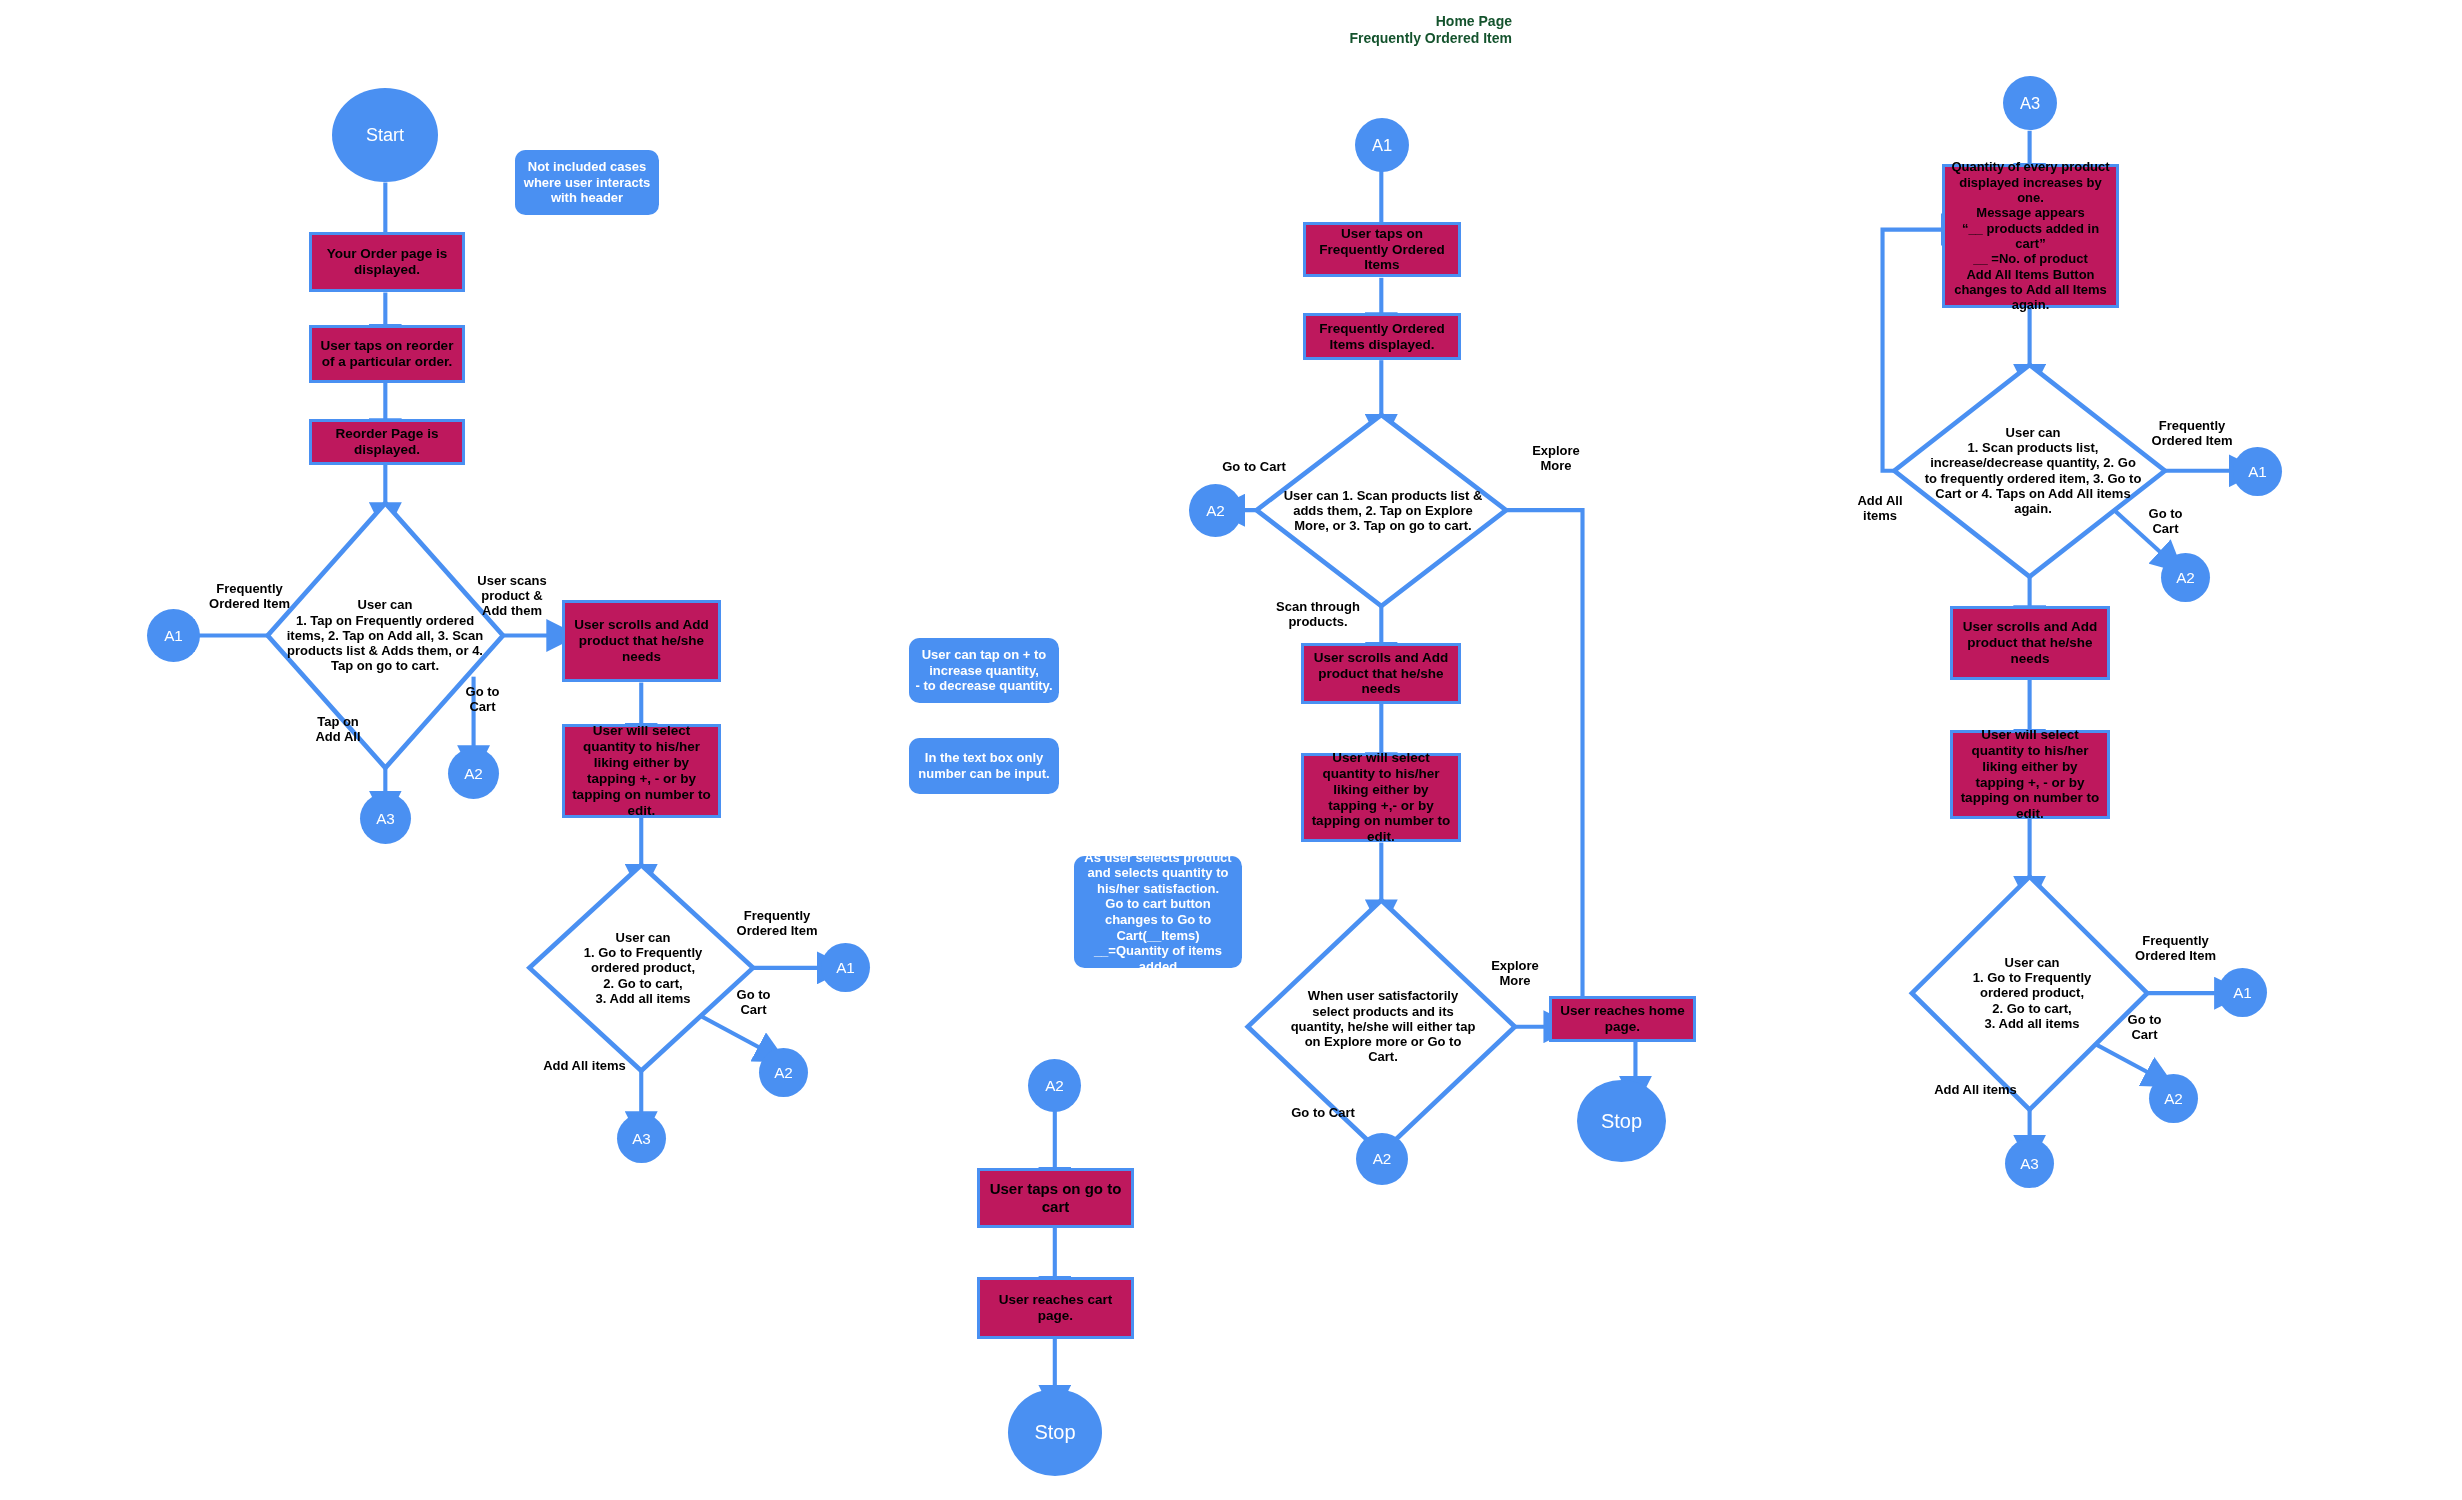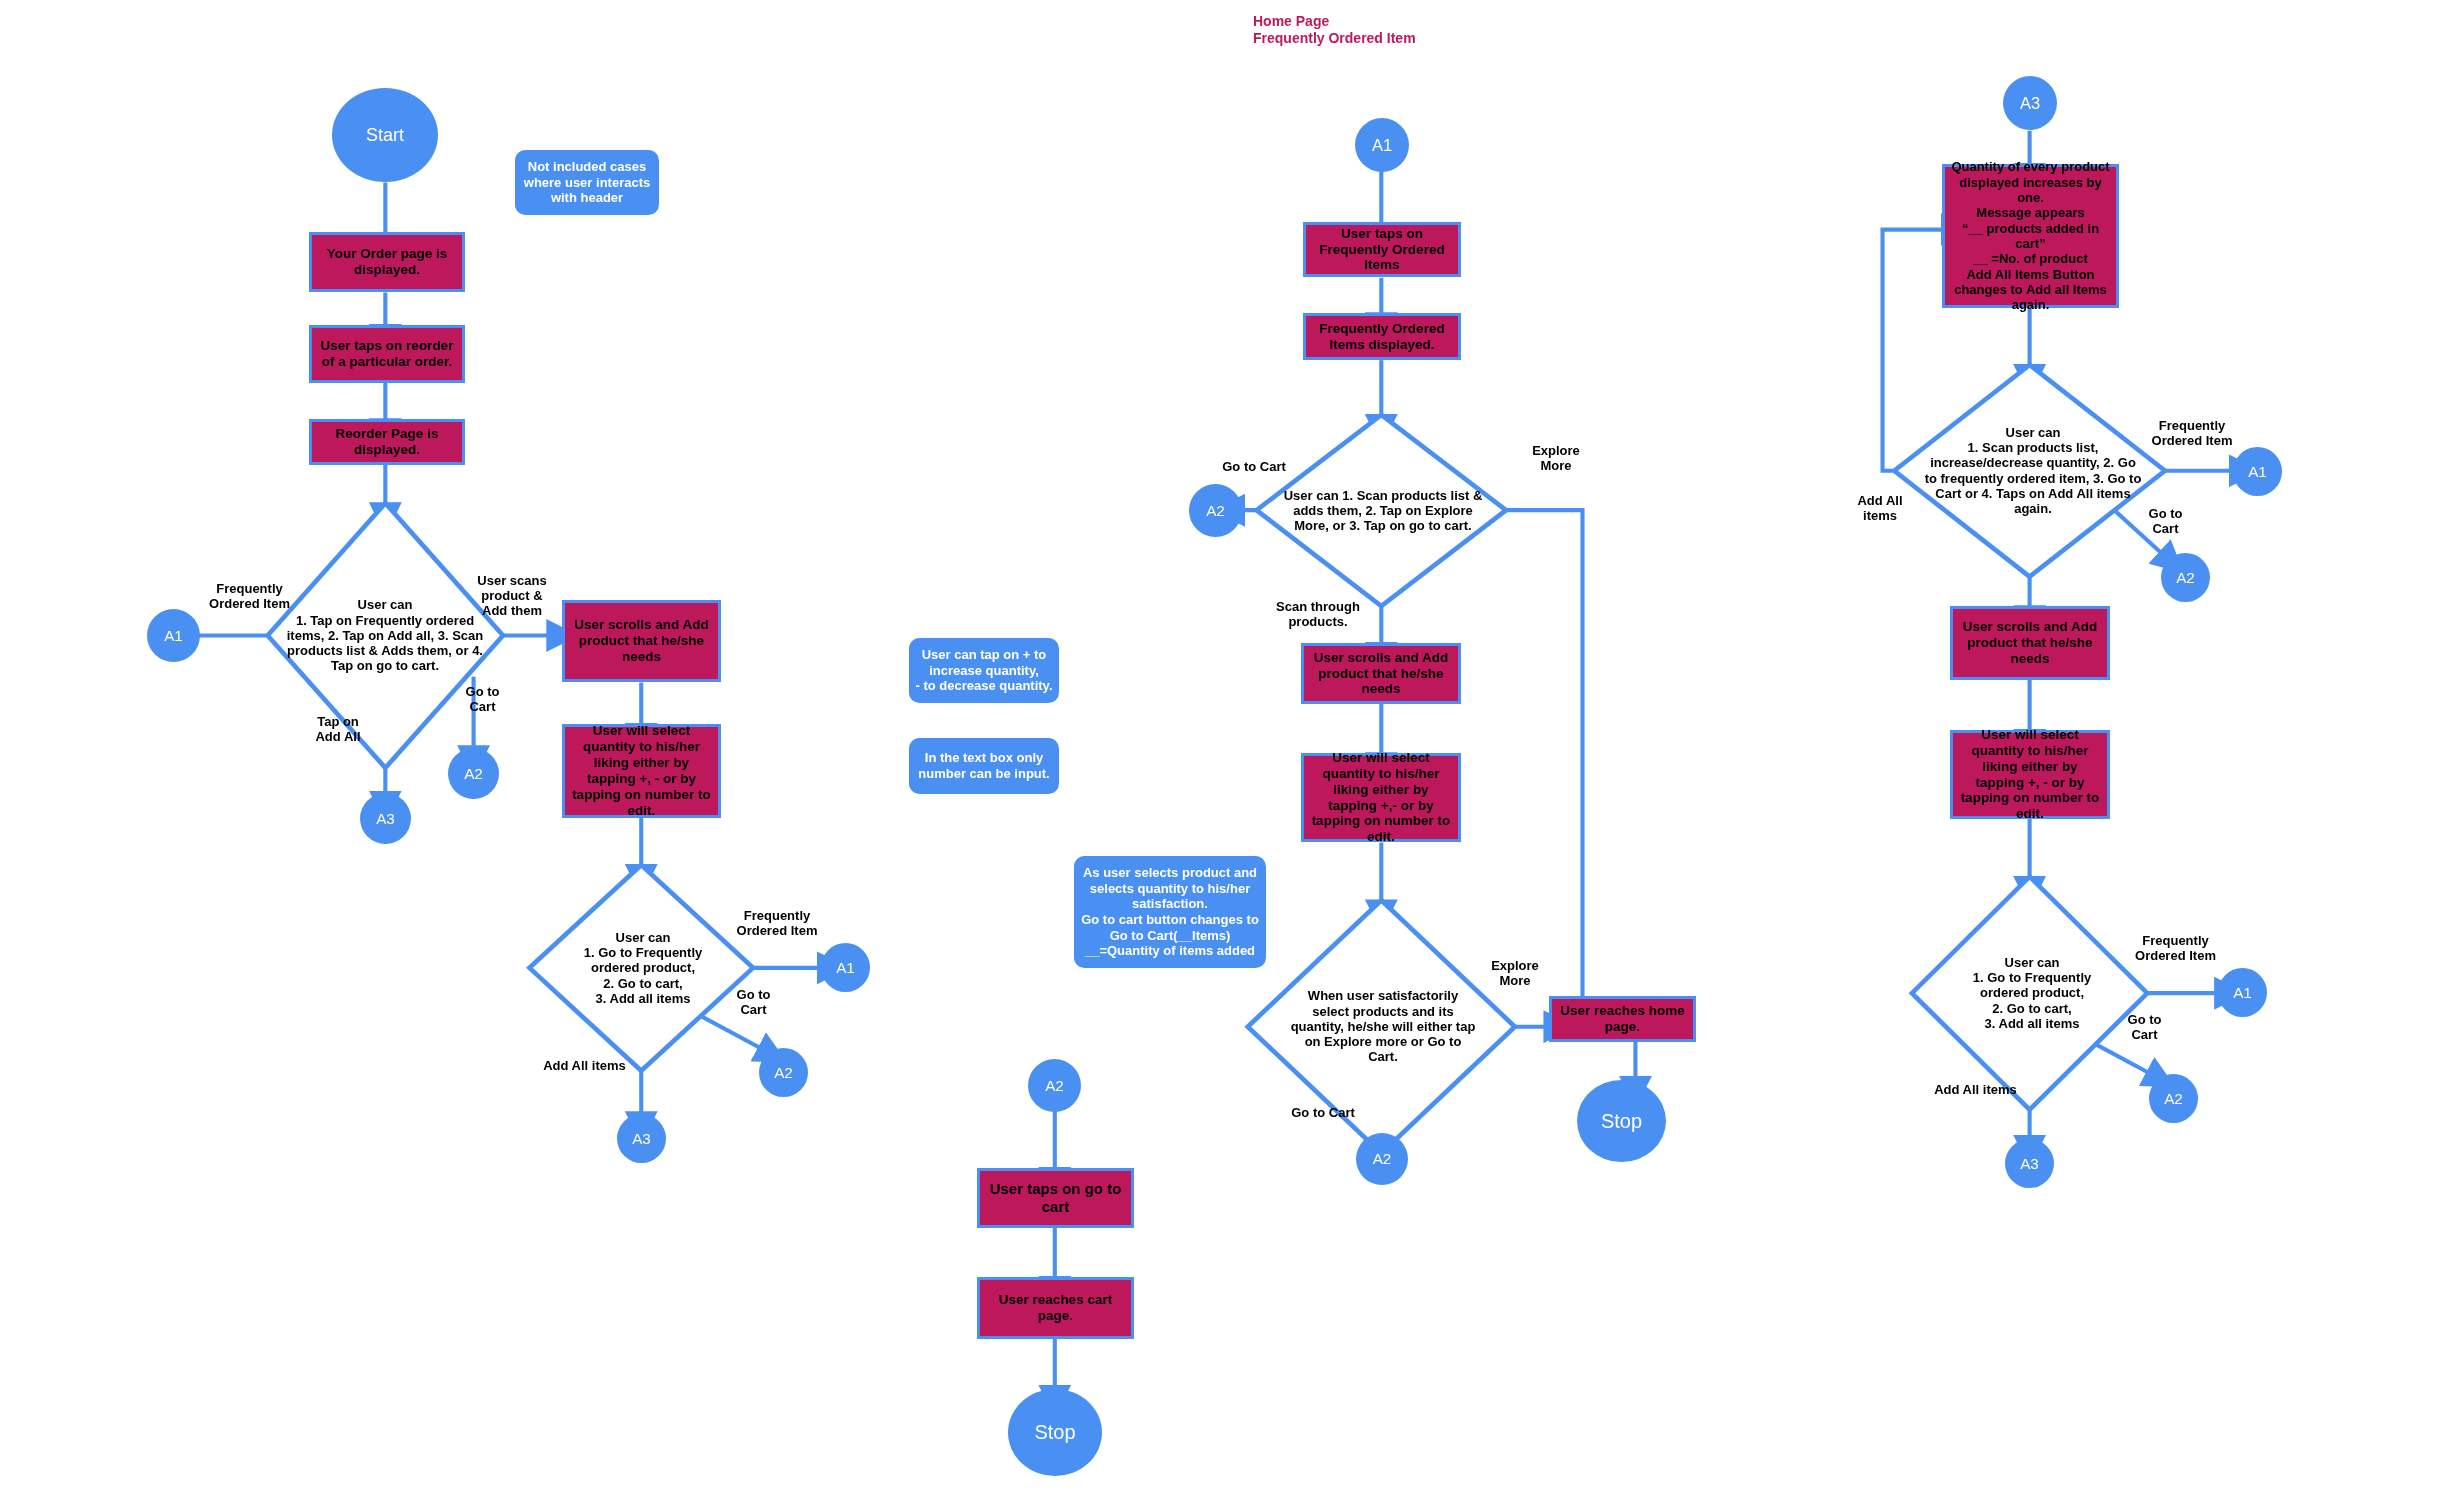--- a/index.html
+++ b/index.html
@@ -7,21 +7,21 @@
   #stage{position:relative;width:2462px;height:1501px;background:#fff;overflow:hidden;}
   svg#edges{position:absolute;left:0;top:0;width:2462px;height:1501px;}
   .node{position:absolute;box-sizing:border-box;display:flex;align-items:center;justify-content:center;text-align:center;}
   .proc{border:3.5px solid #4a90f2;background:#be185d;color:#000;font-weight:bold;line-height:1.18;}
   .decision{color:#000;font-weight:bold;line-height:1.18;background:transparent;}
   .decision .dtext{position:relative;z-index:3;}
   .term{border-radius:50%;background:#4a90f2;color:#ffffff;font-weight:normal;}
   .conn{border-radius:50%;background:#4a90f2;color:#ffffff;font-weight:normal;}
   .note{background:#4a90f2;color:#ffffff;border-radius:10.6px;font-weight:bold;line-height:1.2;}
   .elabel{position:absolute;color:#000;font-weight:bold;text-align:center;line-height:1.15;white-space:pre-line;}
-  .title{position:absolute;color:#be185d;font-weight:bold;text-align:left;line-height:1.2;white-space:pre-line;}
+  .title{position:absolute;color:#14532d;font-weight:bold;text-align:right;line-height:1.2;white-space:pre-line;}
 </style>
 </head>
 <body>
 
 <div id="stage">
 
   <svg id="edges" viewBox="0 0 4185 2551">
     <defs>
       <marker id="ah" markerWidth="10" markerHeight="8" refX="0.2" refY="4" orient="auto" markerUnits="strokeWidth">
         <path d="M0,0 L0,8 L8,4 z" fill="#4a90f2"></path>
@@ -142,21 +142,21 @@
 
   <div class="elabel" style="left:530px;top:1059px;width:109px;font-size:13px;">Add All items</div>
 
   <div class="node conn" style="left:617px;top:1114px;width:49px;height:49px;font-size:15.3px;">A3</div>
 
   <div class="node note" style="left: 909px; top: 638px; width: 150px; height: 65px; font-size: 13px; padding: 4.7px; white-space: pre-line;">User can tap on + to increase quantity,
 - to decrease quantity.</div>
 
   <div class="node note" style="left:909px;top:738px;width:150px;height:56px;font-size:13px;padding:4.7px;">In the text box only number can be input.</div>
 
-  <div class="node note" style="left: 1074px; top: 856px; width: 192px; height: 112px; font-size: 13px; padding: 5.9px; white-space: pre-line;">As user selects product and selects quantity to his/her satisfaction.
+  <div class="node note" style="left: 1074px; top: 856px; width: 168px; height: 112px; font-size: 13px; padding: 5.9px; white-space: pre-line;">As user selects product and selects quantity to his/her satisfaction.
 Go to cart button changes to Go to Cart(__Items)
 __=Quantity of items added</div>
 
   <div class="title" style="left:1253px;top:13px;width:259px;font-size:14px;">Home Page
 Frequently Ordered Item</div>
 
   <div class="node conn" style="left:1355px;top:118px;width:54px;height:54px;font-size:16.5px;">A1</div>
 
   <div class="node proc" style="left: 1303px; top: 222px; width: 158px; height: 55px; font-size: 13.5px; padding: 3.5px; white-space: pre-line;" style2="">User taps on
 Frequently Ordered Items</div>

